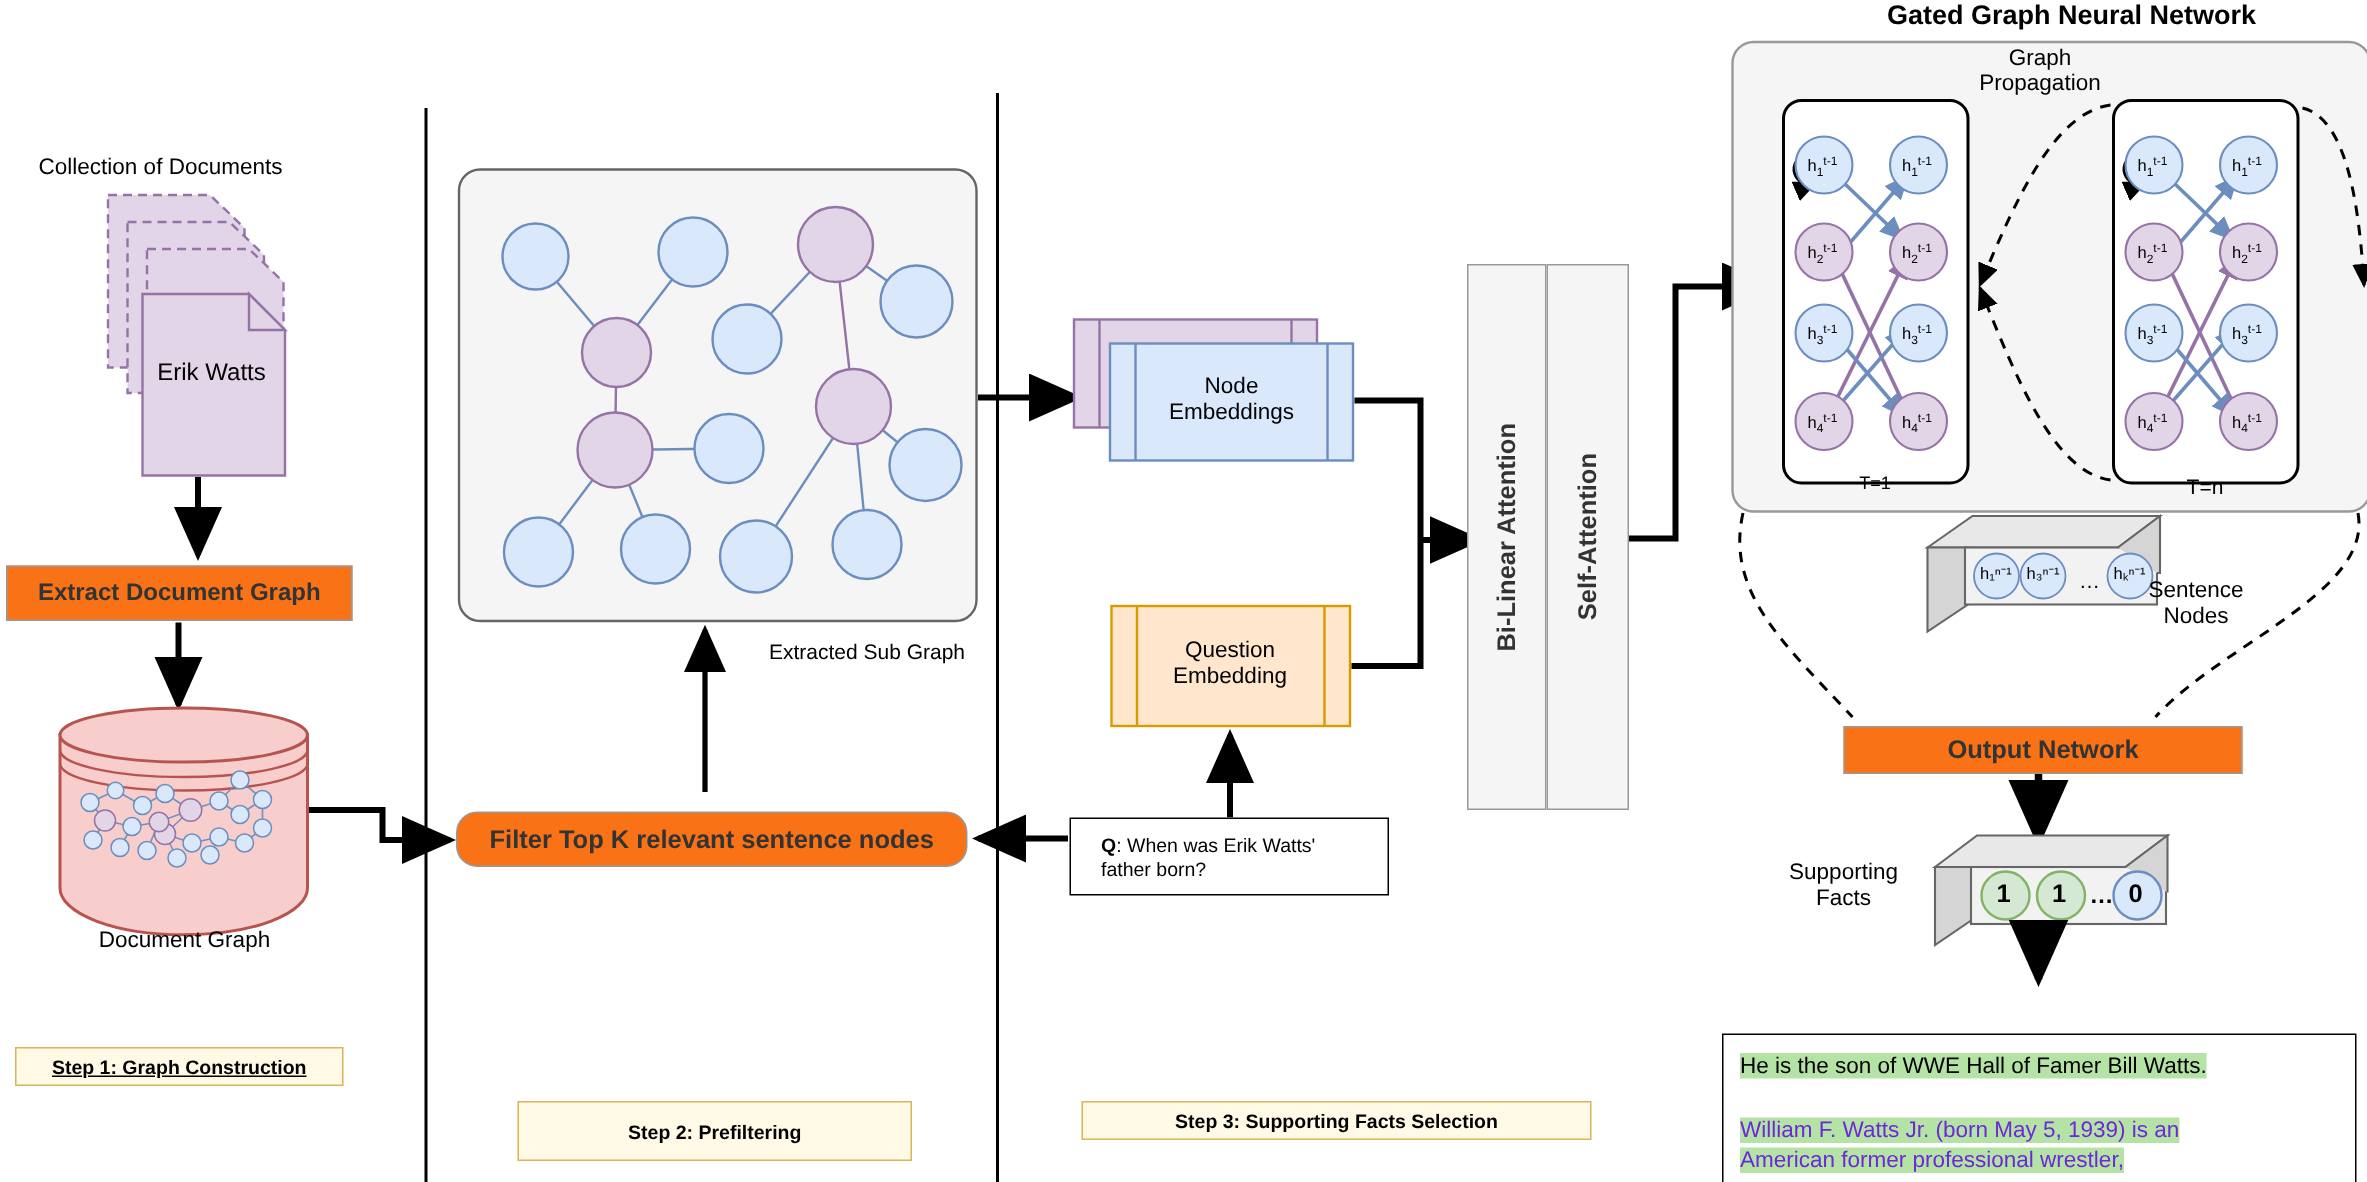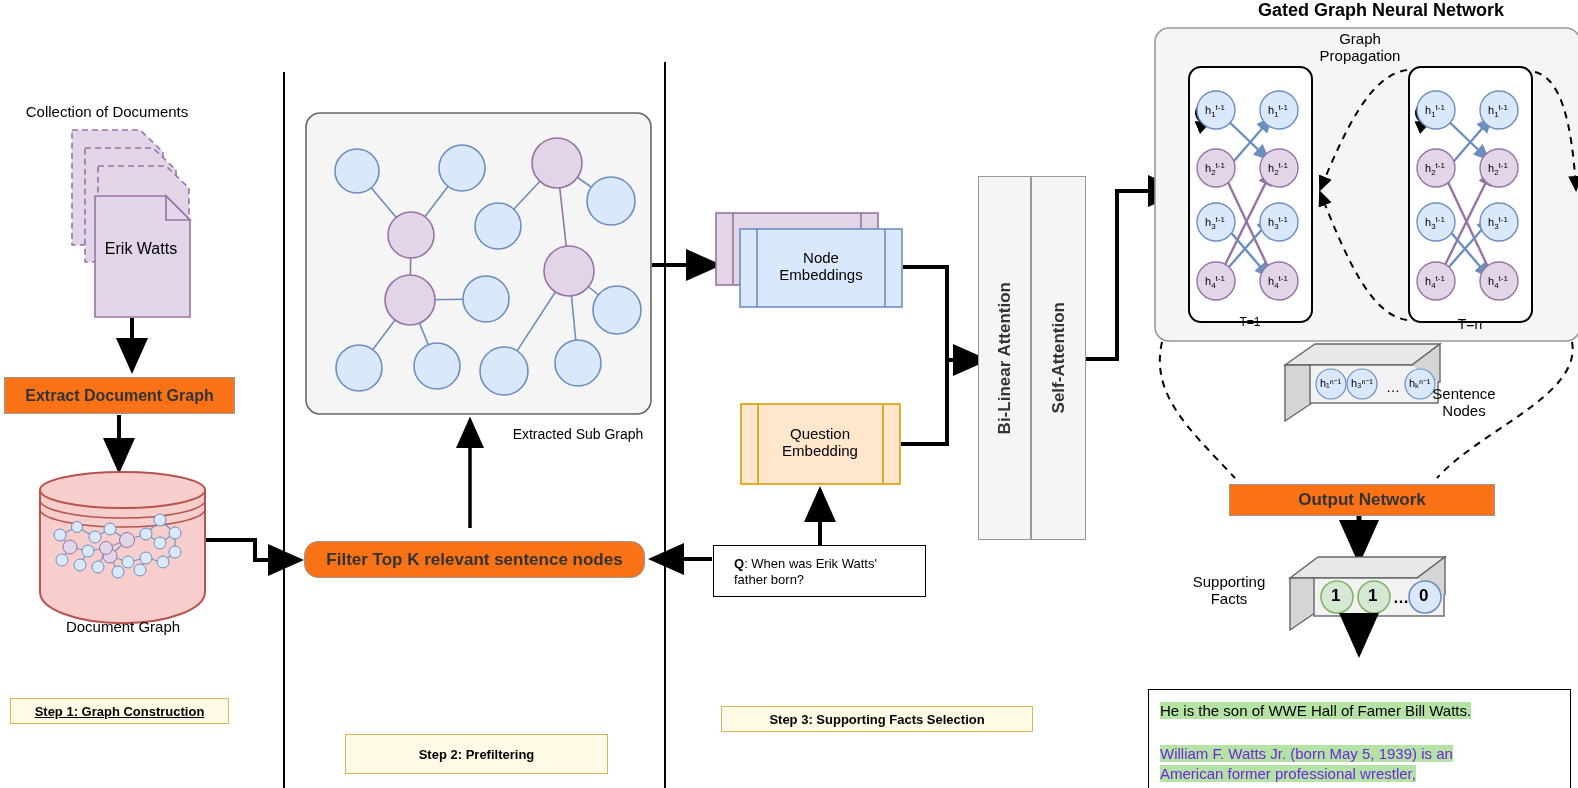--- a/index.html
+++ b/index.html
@@ -382,15 +382,15 @@
       <span class="hl">He is the son of WWE Hall of Famer Bill Watts.</span>
     </div>
     <div style="position:absolute; left:11px; top:54px; font-size:15px; color:#6d28d9; line-height:1.32;">
       <div><span class="hl">William F. Watts Jr. (born May 5, 1939) is  an</span></div>
       <div><span class="hl">American former professional wrestler,</span></div>
     </div>
   </div>
 
   <div class="step-chip" style="left:10px; top:698px; width:219px; height:26px;text-decoration:underline;">Step 1: Graph Construction</div>
   <div class="step-chip" style="left:345px; top:734px; width:263px; height:40px;">Step 2: Prefiltering</div>
-  <div class="step-chip" style="left:721px; top:706px; width:312px; height:26px;">Step 3: Supporting Facts Selection</div>
+  <div class="step-chip" style="left:721px; top:734px; width:340px; height:26px;">Step 3: Supporting Facts Selection</div>
 
 </div>
 
 </body></html>

